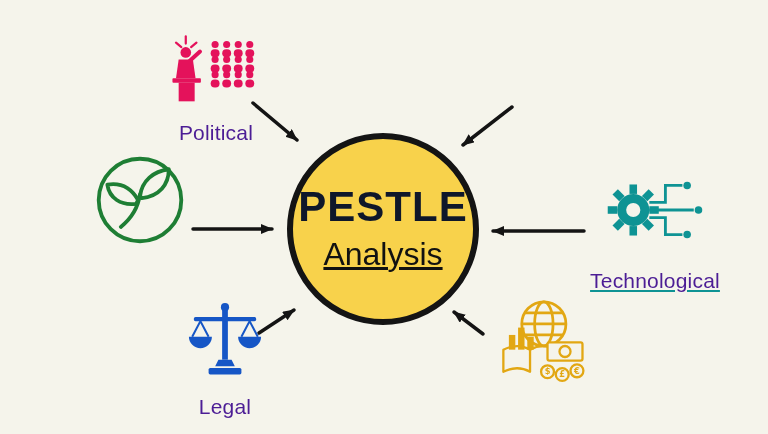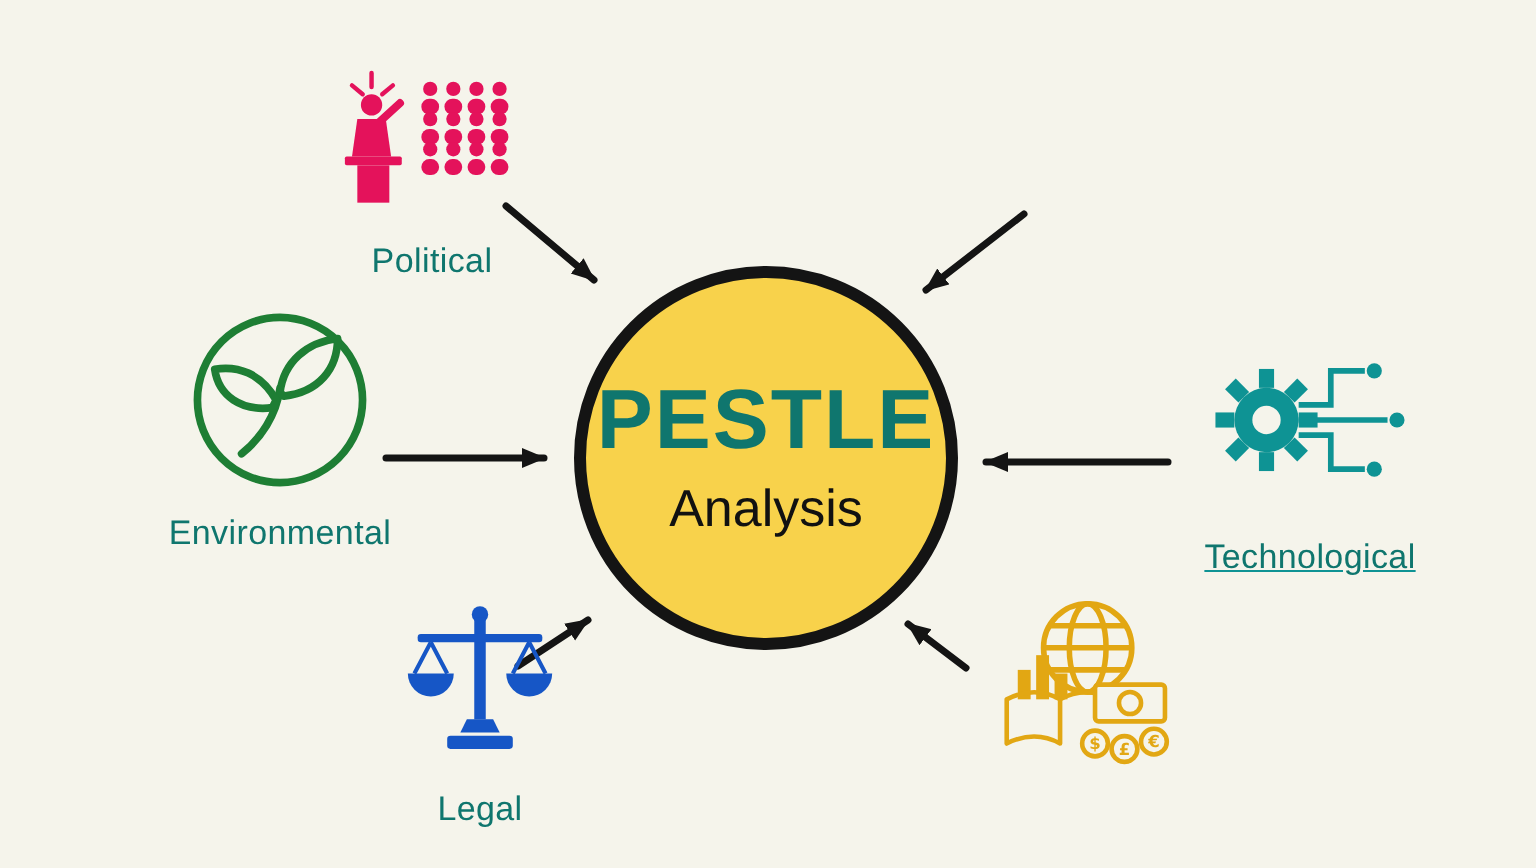--- a/index.html
+++ b/index.html
@@ -12,37 +12,37 @@
     --environmental:#1E7E34;
     --technological:#0E9394;
     --legal:#1656C6;
     --economic:#E2A713;
     --ink:#141414;
     --bg:#f5f4eb;
     --circle:#F8D24B;
   }
 
   .factor{position:absolute;display:flex;flex-direction:column;align-items:center;gap:9px;}
-  .factor-label{font-size:17px;color:#0f766e;letter-spacing:.2px;}
+  .factor-label{font-size:21px;color:#4c1d95;letter-spacing:.2px;}
 
   .f-political{left:160px;top:32px;width:112px;color:var(--political);}
   .f-social{left:492px;top:30px;width:100px;color:var(--social);}
   .f-environmental{left:72px;top:152px;width:136px;color:var(--environmental);}
   .f-technological{left:585px;top:160px;width:140px;color:var(--technological);text-decoration:underline;}
-  .f-legal{left:188px;top:294px;width:104px;color:var(--legal);}
+  .f-legal{left:173px;top:294px;width:104px;color:var(--legal);}
   .f-economic{left:484px;top:296px;width:116px;color:var(--economic);}
 
   .center-circle{
     position:absolute;left:287px;top:133px;width:192px;height:192px;
     box-sizing:border-box;border:6px solid var(--ink);border-radius:50%;
     background:var(--circle);display:flex;flex-direction:column;
     align-items:center;justify-content:center;
   }
-  .center-title{font-size:42px;font-weight:700;letter-spacing:1px;color:#0f766e;line-height:1.05;}
-  .center-subtitle{font-size:26px;color:#111;margin-top:6px;}
+  .center-title{font-size:42px;font-weight:700;letter-spacing:1px;color:#0f172a;line-height:1.05;}
+  .center-subtitle{font-size:32px;color:#111;margin-top:6px;text-decoration:underline;}
 
   .arrows{position:absolute;left:0;top:0;width:768px;height:434px;pointer-events:none;}
   .arrows line{stroke:var(--ink);stroke-width:3.5;stroke-linecap:round;}
   .arrows .head{fill:var(--ink);}
 
   .coin-text{font:700 9px "DejaVu Sans", sans-serif;fill:currentColor;}
 </style>
 </head>
 <body>
 
@@ -112,21 +112,20 @@
 
   <div class="factor f-environmental">
     <svg width="96" height="96" viewBox="0 0 100 100">
       <g stroke="currentColor" stroke-width="4" fill="none" stroke-linecap="round" stroke-linejoin="round">
         <circle cx="50" cy="50" r="43"></circle>
         <path d="M30,78 C40,70 48,58 50,44"></path>
         <path d="M50,46 C52,30 64,20 80,18 C80,34 70,46 52,48 Z"></path>
         <path d="M48,50 C40,36 28,32 16,34 C18,48 30,56 46,54 Z"></path>
       </g>
     </svg>
-    <div class="factor-label">Environmental</div>
   </div>
 
   <div class="factor f-technological">
     <svg width="104" height="100" viewBox="0 0 110 100">
       <g fill="currentColor">
         <rect x="28" y="23" width="8" height="10" transform="rotate(0,32,50)"></rect>
         <rect x="28" y="23" width="8" height="10" transform="rotate(45,32,50)"></rect>
         <rect x="28" y="23" width="8" height="10" transform="rotate(90,32,50)"></rect>
         <rect x="28" y="23" width="8" height="10" transform="rotate(135,32,50)"></rect>
         <rect x="28" y="23" width="8" height="10" transform="rotate(180,32,50)"></rect>

